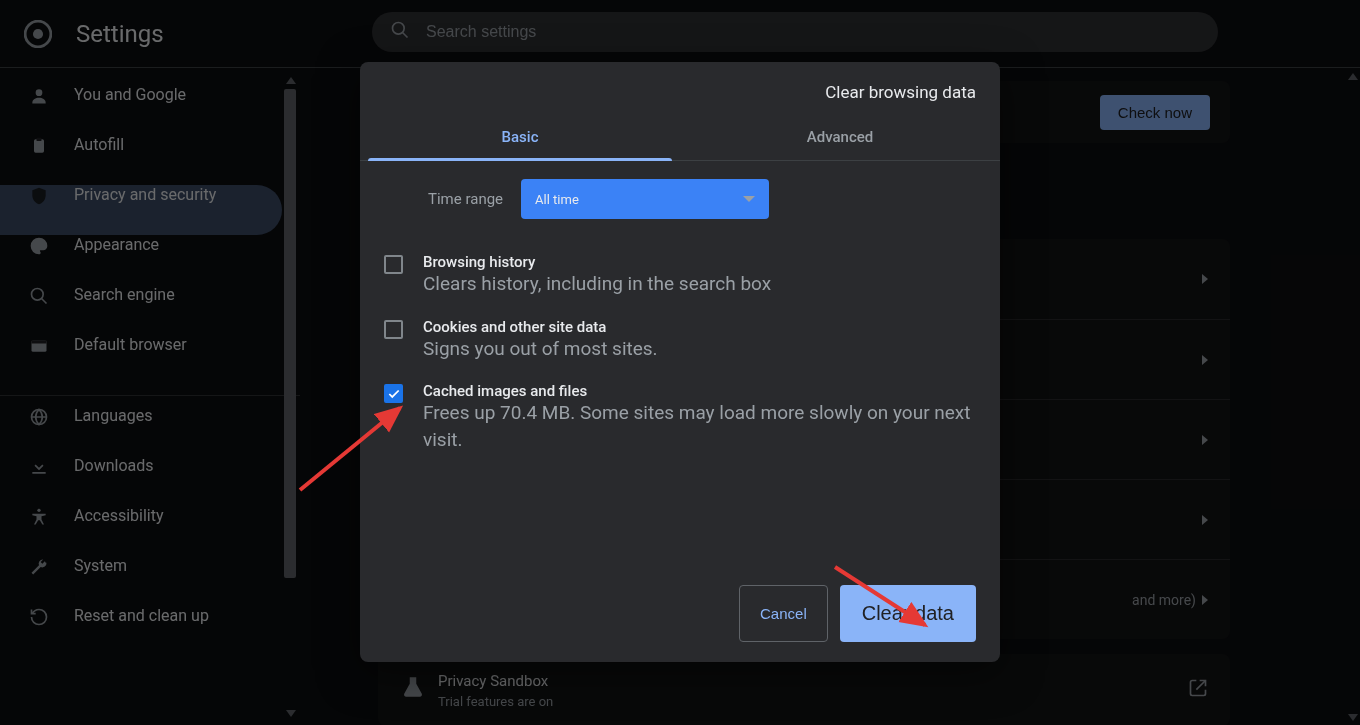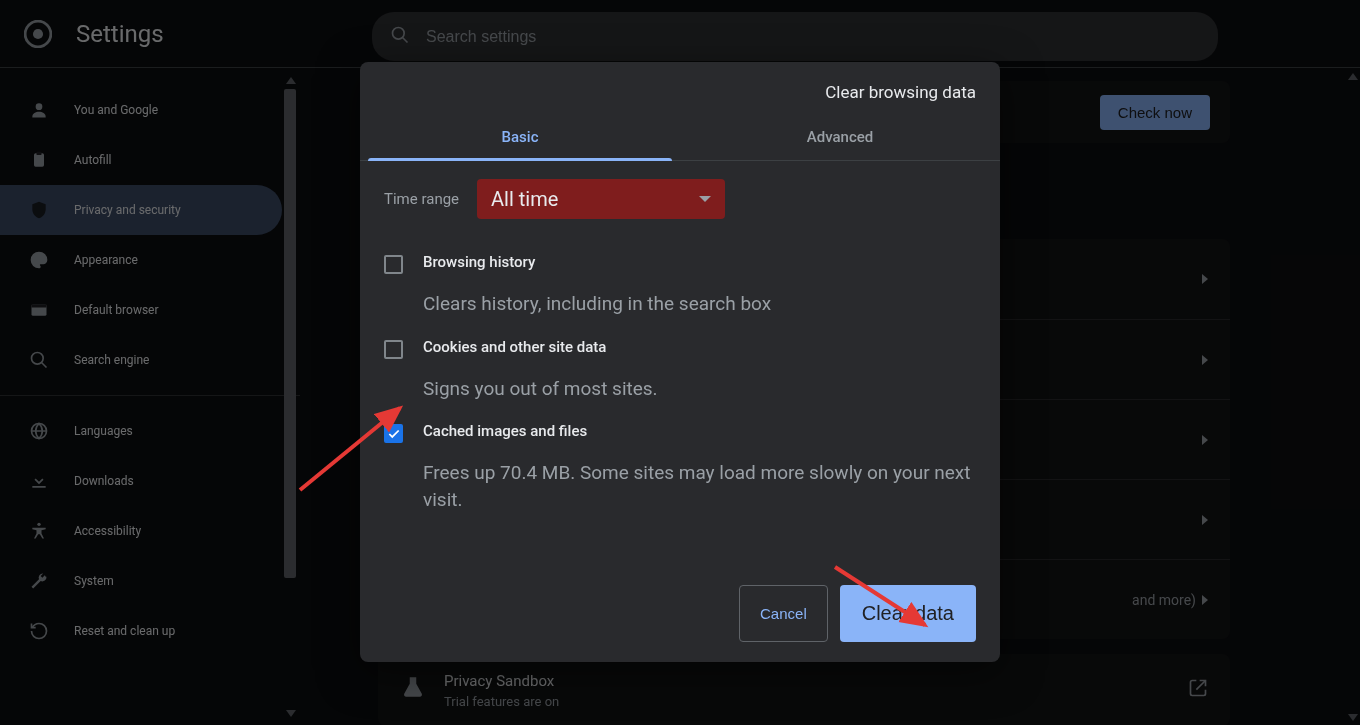--- a/index.html
+++ b/index.html
@@ -44,21 +44,21 @@
     font-size: 24px; font-weight: 400;
     color: var(--text-primary);
   }
   .chrome-logo {
     width: 28px; height: 28px;
     position: relative;
   }
   .search-pill {
     position: absolute;
     left: 372px; top: 12px;
-    width: 846px; height: 49px;
+    width: 846px; height: 40px;
     border-radius: 22px;
     background: #303134;
     display: flex; align-items: center;
     padding: 0 18px;
     gap: 14px;
     color: var(--text-secondary);
   }
   .search-pill input {
     background: transparent; border: none; outline: none;
     color: var(--text-primary);
@@ -87,24 +87,24 @@
     position: absolute; left: 2px;
     width: 0; height: 0;
     border-left: 5px solid transparent;
     border-right: 5px solid transparent;
   }
   .sidebar-scroll .arrow.up { top: 2px; border-bottom: 7px solid var(--scrollbar); }
   .sidebar-scroll .arrow.down { bottom: 2px; border-top: 7px solid var(--scrollbar); }
 
   .sidebar-item {
     height: 50px;
-    display: flex; align-items: center;
+    display: flex; align-items: flex-start;
     gap: 24px;
     padding-left: 28px;
-    font-size: 12px;
+    font-size: 16px;
     color: var(--text-primary);
     cursor: pointer;
     border-top-right-radius: 25px;
     border-bottom-right-radius: 25px;
     margin-right: 18px;
   }
   .sidebar-item.active {
     background: var(--sidebar-active);
     color: #e8eaed;
   }
@@ -165,21 +165,21 @@
     border-left: 6px solid var(--text-secondary);
   }
   .sandbox-row {
     position: absolute; top: 585px; left: 78px; right: 130px;
     height: 72px;
     background: var(--card-bg);
     border-radius: 8px;
     display: flex; align-items: center; justify-content: space-between;
     padding: 0 22px;
   }
-  .sandbox-left { display: flex; align-items: center; gap: 18px; }
+  .sandbox-left { display: flex; align-items: center; gap: 12px; }
   .sandbox-txt { display: flex; flex-direction: column; gap: 4px; }
   .sandbox-txt .t1 { color: var(--text-primary); font-size: 15px; }
   .sandbox-txt .t2 { color: var(--text-secondary); font-size: 13px; }
   .external-icon { width: 20px; height: 20px; }
 
   
   .main-scroll {
     position: absolute; right: 0; top: 0; bottom: 0; width: 16px;
   }
   .main-scroll .arrow {
@@ -231,31 +231,32 @@
     border-radius: 3px 3px 0 0;
   }
   .dialog-body {
     padding: 18px 24px;
     flex: 1;
     display: flex; flex-direction: column; gap: 8px;
   }
   .time-range-row {
     display: flex; align-items: center; gap: 18px;
     margin-bottom: 16px;
+    margin-left: 44px;
   }
   .time-range-label {
     color: var(--text-secondary); font-size: 15px;
   }
   .select-box {
-    background: #7f1d1d;
+    background: #3b82f6;
     border-radius: 4px;
     width: 248px; height: 40px;
     display: flex; align-items: center; justify-content: space-between;
     padding: 0 14px;
-    font-size: 20px;
+    font-size: 13px;
     color: var(--text-primary);
     cursor: pointer;
   }
   .select-box .caret {
     width: 0; height: 0;
     border-left: 6px solid transparent;
     border-right: 6px solid transparent;
     border-top: 6px solid #9aa0a6;
   }
   .check-row {
@@ -269,21 +270,21 @@
     margin-top: 2px;
     flex-shrink: 0;
     display: flex; align-items: center; justify-content: center;
   }
   .checkbox.checked {
     background: #1a73e8;
     border-color: #1a73e8;
   }
   .checkbox.checked svg { display: block; }
   .checkbox svg { display: none; }
-  .check-txt { display: flex; flex-direction: column; gap: 20px; }
+  .check-txt { display: flex; flex-direction: column; gap: 0; }
   .check-txt .primary { color: var(--text-primary); font-size: 15px; font-weight: 500; }
   .check-txt .secondary { color: var(--text-secondary); font-size: 19px; line-height: 1.4; }
 
   .dialog-footer {
     padding: 16px 24px 20px;
     display: flex; justify-content: flex-end; gap: 12px;
   }
   .btn-outline {
     background: transparent;
     border: 1px solid var(--btn-outline);
@@ -360,35 +361,35 @@
       <div class="sidebar-item">
         <span class="sidebar-icon">
           <svg width="20" height="20" viewBox="0 0 24 24" fill="currentColor">
             <path d="M12 2a10 10 0 100 20c1 0 2-.8 2-2 0-.6-.3-1.1-.7-1.5-.4-.4-.3-1 .2-1.3.3-.2.5-.2.8-.2h2A5 5 0 0022 12 10 10 0 0012 2z"></path>
           </svg>
         </span>
         <span>Appearance</span>
       </div>
       <div class="sidebar-item">
         <span class="sidebar-icon">
-          <svg width="20" height="20" viewBox="0 0 24 24" fill="currentColor">
-            <rect x="3" y="5" width="18" height="14" rx="2"></rect>
-            <rect x="3" y="5" width="18" height="4" fill="#202124"></rect>
-          </svg>
-        </span>
-        <span>Default browser</span>
-      </div>
-      <div class="sidebar-item">
-        <span class="sidebar-icon">
           <svg width="20" height="20" viewBox="0 0 24 24" fill="none" stroke="currentColor" stroke-width="2">
             <circle cx="10" cy="10" r="7"></circle>
             <line x1="21" y1="21" x2="15" y2="15"></line>
           </svg>
         </span>
         <span>Search engine</span>
+      </div>
+      <div class="sidebar-item">
+        <span class="sidebar-icon">
+          <svg width="20" height="20" viewBox="0 0 24 24" fill="currentColor">
+            <rect x="3" y="5" width="18" height="14" rx="2"></rect>
+            <rect x="3" y="5" width="18" height="4" fill="#202124"></rect>
+          </svg>
+        </span>
+        <span>Default browser</span>
       </div>
     </div>
   <div class="sidebar-divider"></div>
   <div id="sidebar-g2">
       <div class="sidebar-item">
         <span class="sidebar-icon">
           <svg width="20" height="20" viewBox="0 0 24 24" fill="none" stroke="currentColor" stroke-width="2">
             <circle cx="12" cy="12" r="9"></circle>
             <path d="M3 12h18M12 3c2.5 2.5 4 5.5 4 9s-1.5 6.5-4 9c-2.5-2.5-4-5.5-4-9s1.5-6.5 4-9z"></path>
           </svg>

